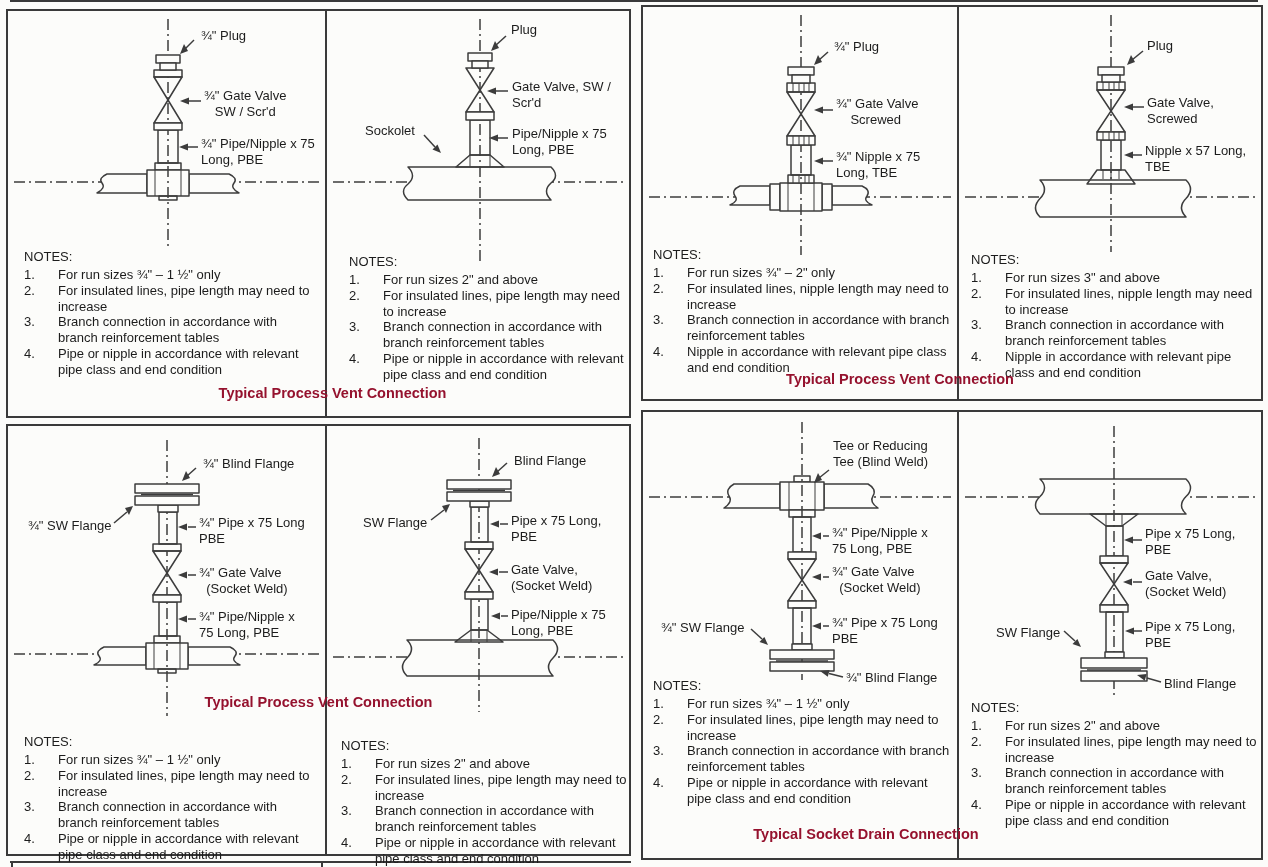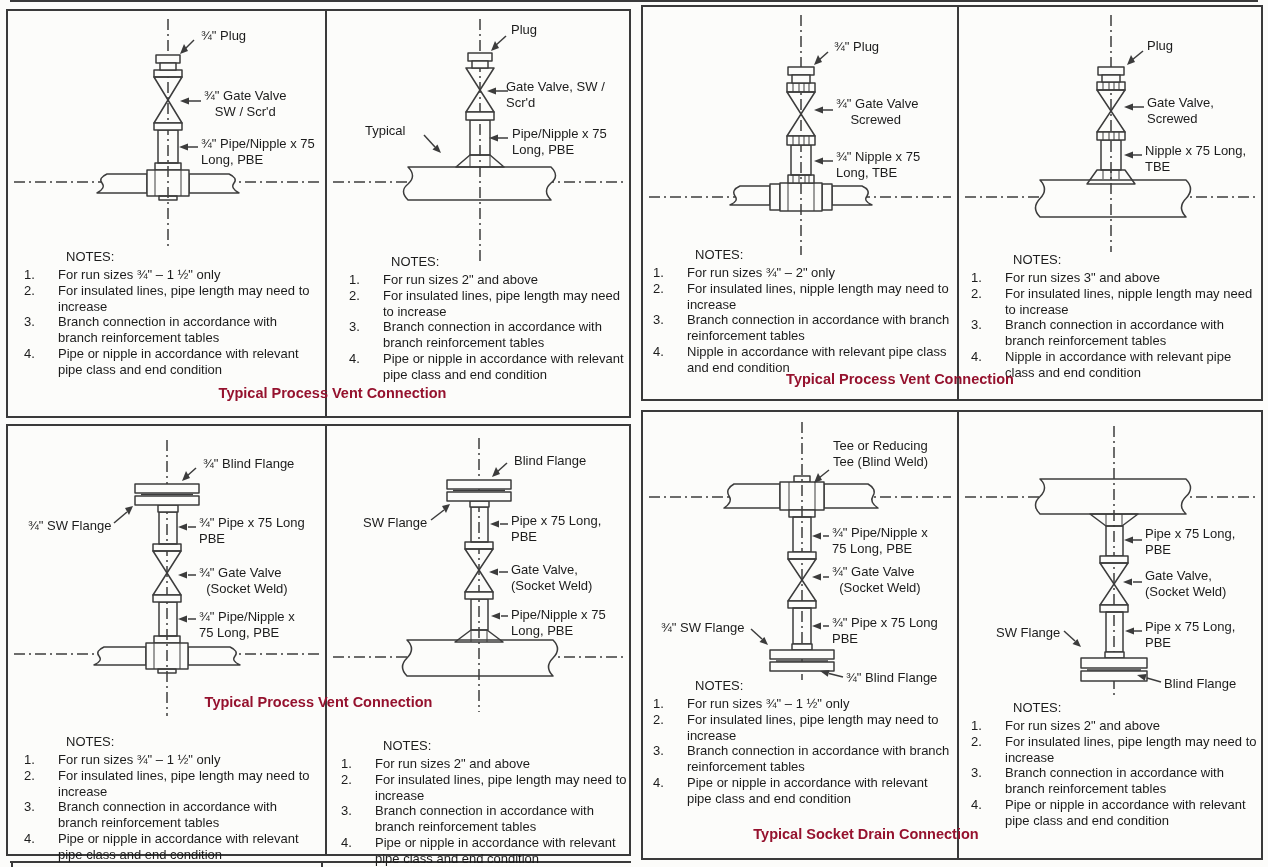--- a/index.html
+++ b/index.html
@@ -4,21 +4,21 @@
 <style>
   html,body{margin:0;padding:0;background:#ddd;}
   .sheet{position:relative;width:1268px;height:867px;background:#fcfcfa;
          font-family:"Liberation Sans",sans-serif;color:#1e1e1e;overflow:hidden;}
   .quad{position:absolute;border:2px solid #3a3a3a;}
   .vdiv{position:absolute;top:0;bottom:0;width:2px;background:#3a3a3a;}
   .panel{position:absolute;top:0;bottom:0;}
   .panel svg{position:absolute;left:0;top:0;}
   .lbl{position:absolute;font-size:13px;line-height:1.2;white-space:pre;color:#1c1c1c;}
   .notes{position:absolute;font-size:13px;line-height:1.22;color:#1c1c1c;}
-  .notes-h{margin-bottom:2px;margin-left:42px;}
+  .notes-h{margin-bottom:2px;}
   .note-row{display:flex;}
   .note-n{flex:0 0 34px;}
   .note-t{flex:1;}
   .qtitle{position:absolute;font-weight:bold;font-size:14.5px;color:#95122e;
           white-space:nowrap;transform:translateX(-50%);}
   .sliver{position:absolute;background:#3a3a3a;}
   .cl{stroke-dasharray:11 4 2 4;}
   .thin{stroke-width:1;}
 </style>
 </head>
@@ -130,23 +130,23 @@
             <path d="M181 80 L169 80"></path>
               <polygon fill="#3c3c3c" stroke="none" points="160,80 169,76.6 169,83.4"></polygon>
             <path d="M97 124 L108 136"></path>
               <polygon fill="#3c3c3c" stroke="none" points="114,142 110.5,133.5 105.5,138.5"></polygon>
             <path d="M181 127 L171 127"></path>
               <polygon fill="#3c3c3c" stroke="none" points="162,127 171,123.6 171,130.4"></polygon>
           </g>
         </g>
       </svg>
       <div class="lbl" style="left:184px;top:11px;">Plug</div>
-      <div class="lbl" style="left:179px;top:68px;">Gate Valve, SW /
+      <div class="lbl" style="left:185px;top:68px;">Gate Valve, SW /
 Scr'd</div>
-      <div class="lbl" style="left:38px;top:112px;">Typical</div>
+      <div class="lbl" style="left:38px;top:112px;">Sockolet</div>
       <div class="lbl" style="left:185px;top:115px;">Pipe/Nipple x 75
 Long, PBE</div>
       <div class="notes" style="left:22px;top:243px;width:278px;">
         <div class="notes-h">NOTES:</div>
         <div>
             <div class="note-row">
               <span class="note-n">1.</span>
               <span class="note-t">For run sizes 2" and above</span>
             </div>
             <div class="note-row">
@@ -274,21 +274,21 @@
             <path d="M185 100 L174 100"></path>
               <polygon fill="#3c3c3c" stroke="none" points="165,100 174,96.6 174,103.4"></polygon>
             <path d="M183 148 L174 148"></path>
               <polygon fill="#3c3c3c" stroke="none" points="165,148 174,144.6 174,151.4"></polygon>
           </g>
         </g>
       </svg>
       <div class="lbl" style="left:188px;top:31px;">Plug</div>
       <div class="lbl" style="left:188px;top:88px;">Gate Valve,
 Screwed</div>
-      <div class="lbl" style="left:186px;top:136px;">Nipple x 75 Long,
+      <div class="lbl" style="left:186px;top:136px;">Nipple x 57 Long,
 TBE</div>
       <div class="notes" style="left:12px;top:245px;width:288px;">
         <div class="notes-h">NOTES:</div>
         <div>
             <div class="note-row">
               <span class="note-n">1.</span>
               <span class="note-t">For run sizes 3" and above</span>
             </div>
             <div class="note-row">
               <span class="note-n">2.</span>

